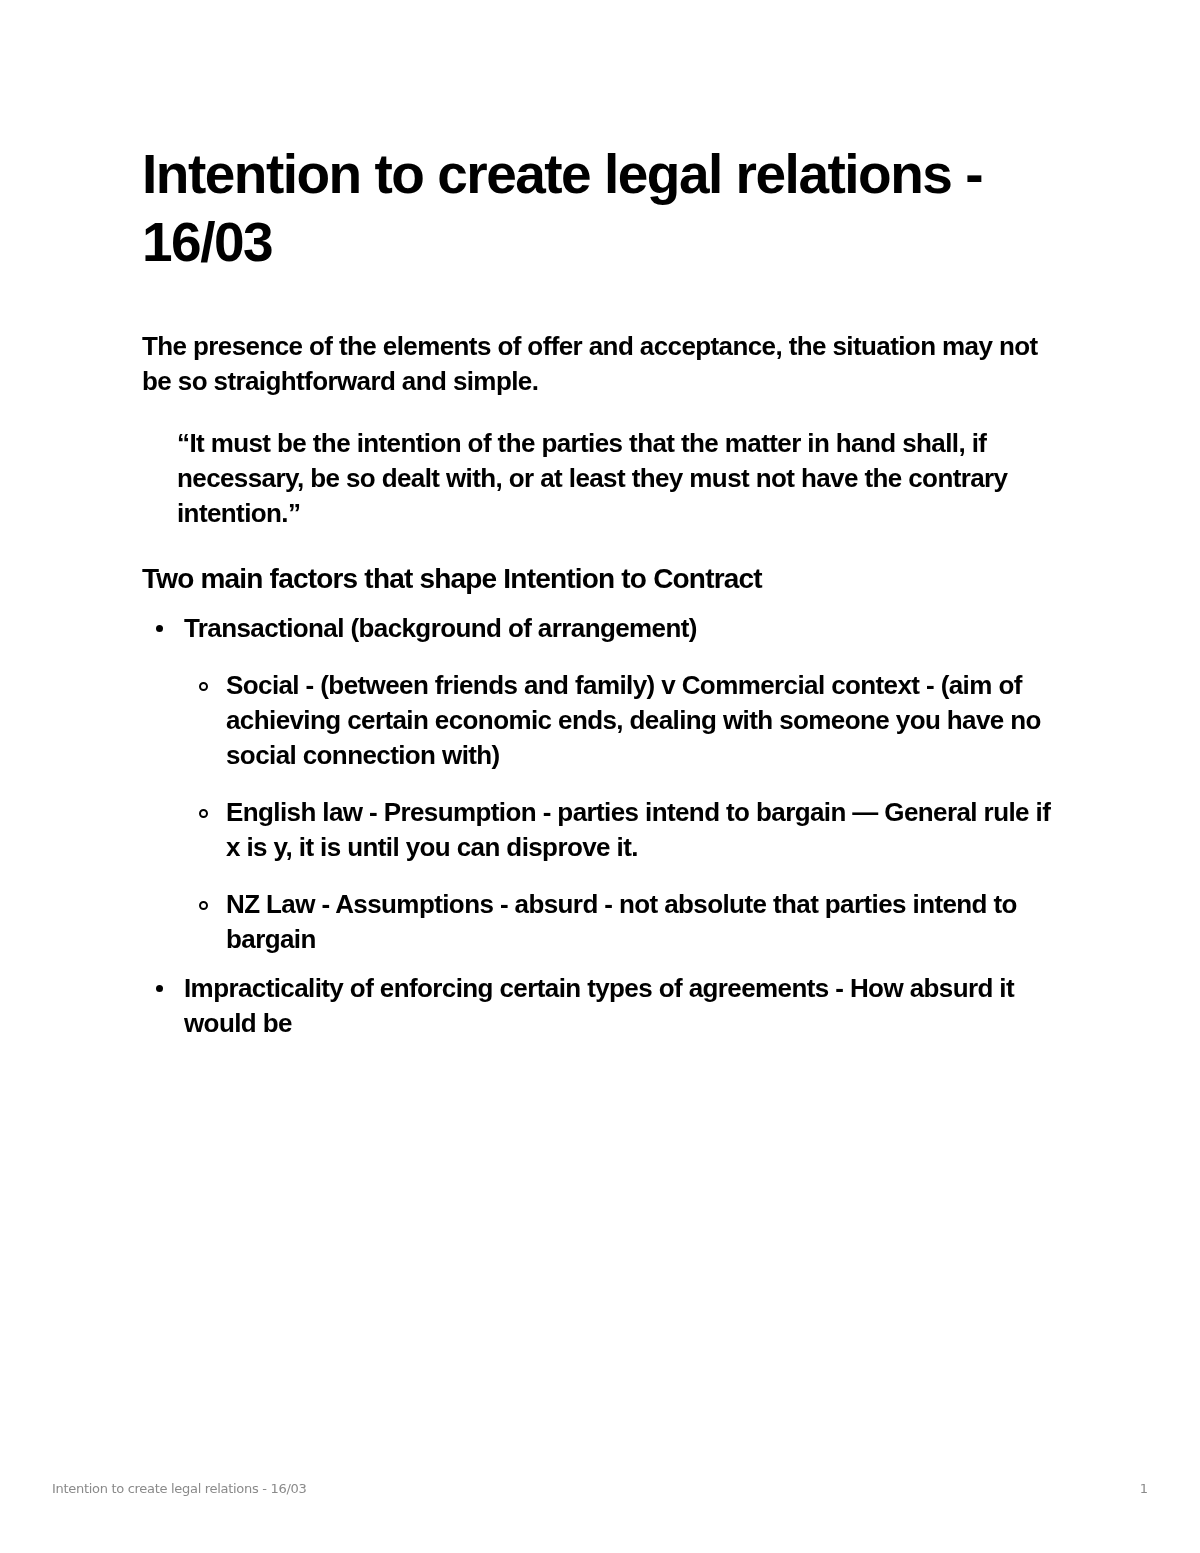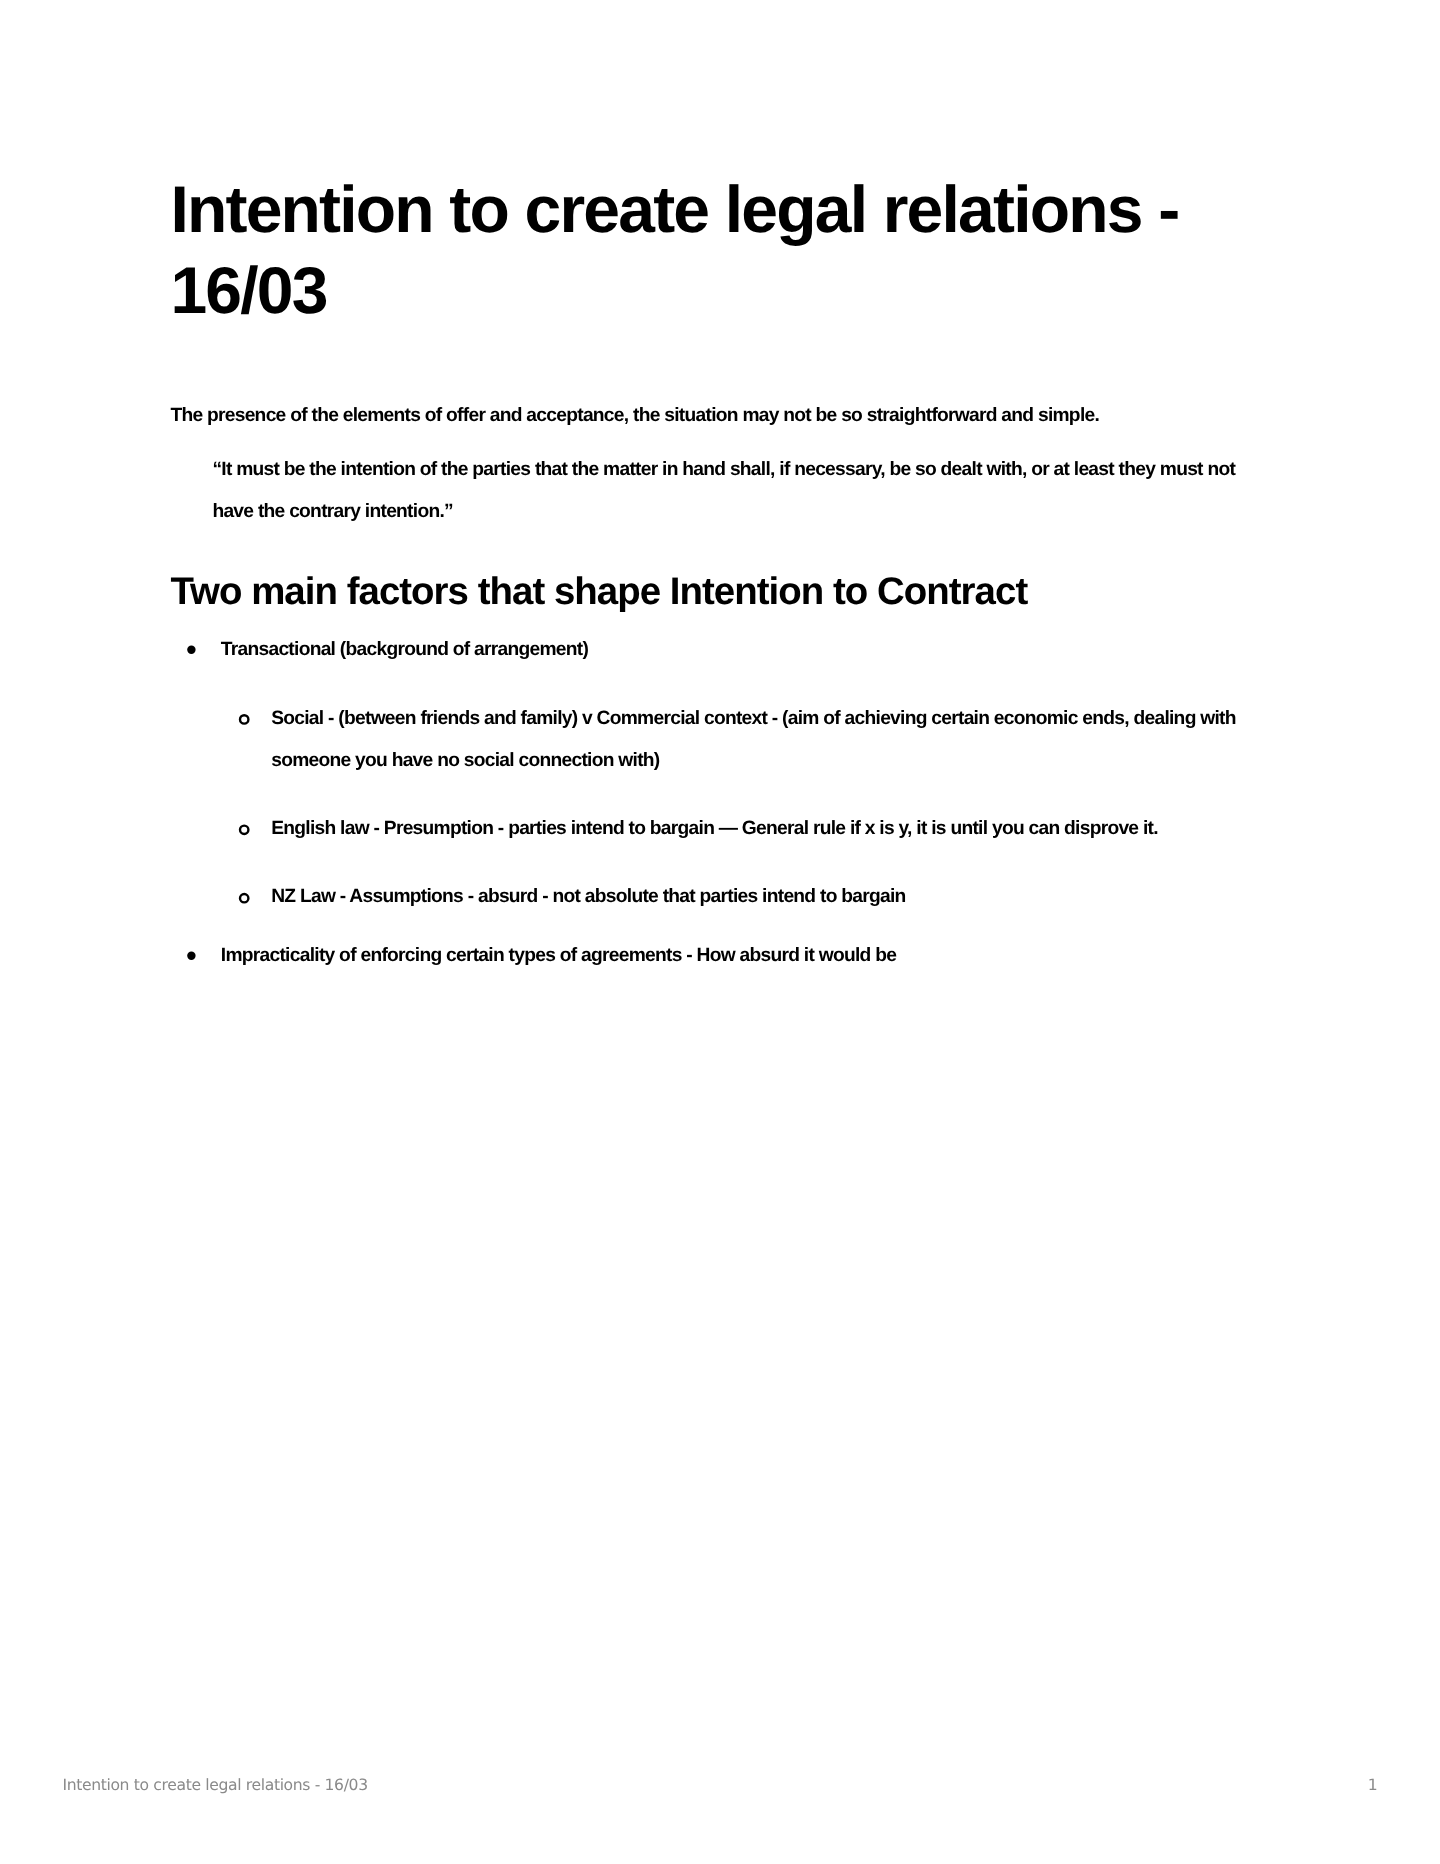--- a/index.html
+++ b/index.html
@@ -24,35 +24,35 @@
     .title {
       font-family: "Liberation Sans", sans-serif;
       font-weight: bold;
       font-size: 55px;
       line-height: 68px;
       letter-spacing: -1.5px;
       margin: 0;
     }
     .para {
       font-weight: bold;
-      font-size: 16px;
+      font-size: 26px;
       line-height: 35px;
       letter-spacing: -0.6px;
       margin: 0;
     }
     .intro {
       margin-top: 53px;
     }
     .quote {
-      margin-top: 10px;
+      margin-top: 27px;
       padding-left: 35px;
     }
     .h2 {
       font-weight: bold;
-      font-size: 32px;
+      font-size: 28px;
       line-height: 36px;
       letter-spacing: -0.8px;
       margin: 30px 0 12px 0;
     }
     ul {
       list-style: none;
       margin: 0;
       padding: 0;
     }
     .l1 > li {

